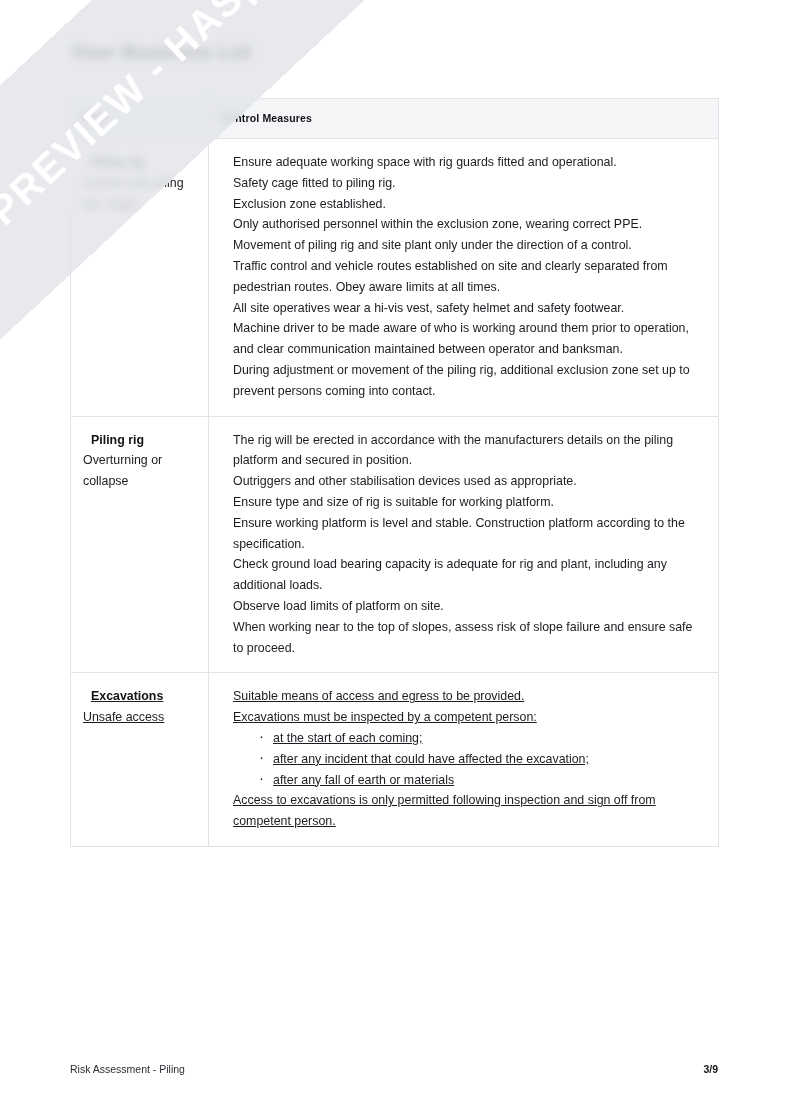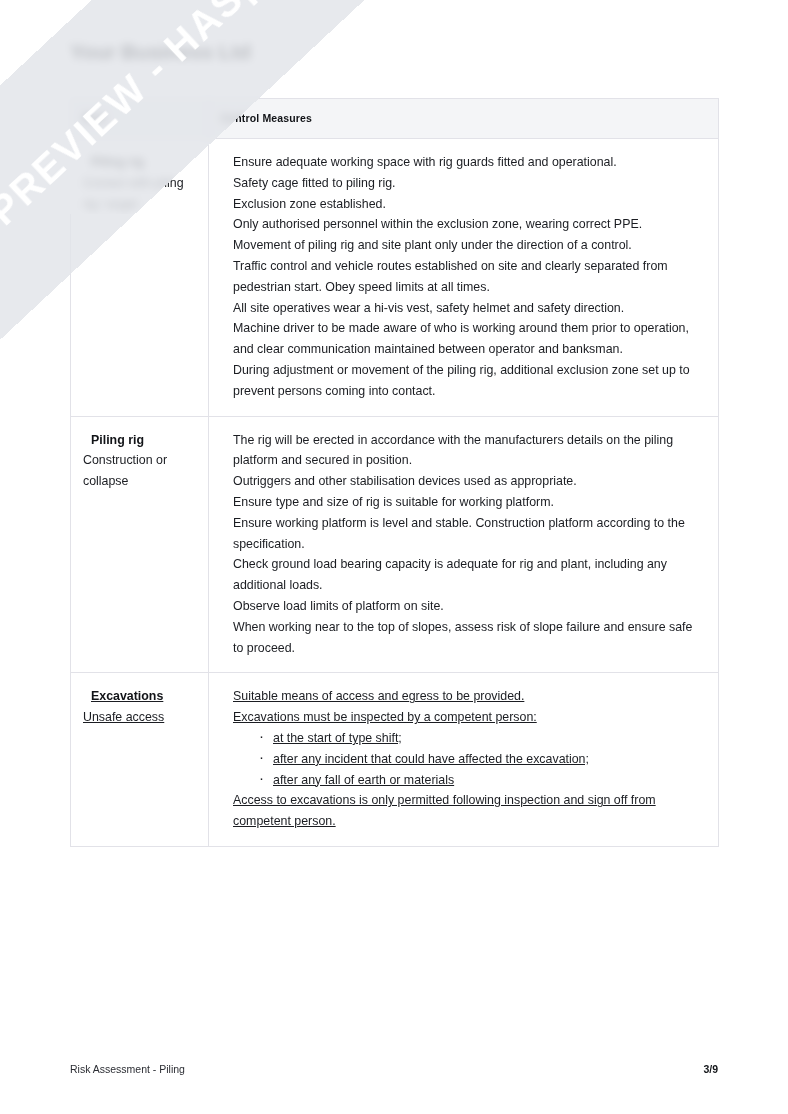--- a/index.html
+++ b/index.html
@@ -183,51 +183,51 @@
           <td>
             <span class="risk-title">Piling rig</span>
             <span class="risk-sub">Contact with piling rig / auger</span>
           </td>
           <td>
             <span class="measure-line">Ensure adequate working space with rig guards fitted and operational.</span>
             <span class="measure-line">Safety cage fitted to piling rig.</span>
             <span class="measure-line">Exclusion zone established.</span>
             <span class="measure-line">Only authorised personnel within the exclusion zone, wearing correct PPE.</span>
             <span class="measure-line">Movement of piling rig and site plant only under the direction of a control.</span>
-            <span class="measure-line">Traffic control and vehicle routes established on site and clearly separated from pedestrian start. Obey speed limits at all times.</span>
-            <span class="measure-line">All site operatives wear a hi-vis vest, safety helmet and safety direction.</span>
+            <span class="measure-line">Traffic control and vehicle routes established on site and clearly separated from pedestrian routes. Obey aware limits at all times.</span>
+            <span class="measure-line">All site operatives wear a hi-vis vest, safety helmet and safety footwear.</span>
             <span class="measure-line">Machine driver to be made aware of who is working around them prior to operation, and clear communication maintained between operator and banksman.</span>
             <span class="measure-line">During adjustment or movement of the piling rig, additional exclusion zone set up to prevent persons coming into contact.</span>
           </td>
         </tr>
         <tr>
           <td>
             <span class="risk-title">Piling rig</span>
-            <span class="risk-sub">Construction or collapse</span>
+            <span class="risk-sub">Overturning or collapse</span>
           </td>
           <td>
             <span class="measure-line">The rig will be erected in accordance with the manufacturers details on the piling platform and secured in position.</span>
             <span class="measure-line">Outriggers and other stabilisation devices used as appropriate.</span>
             <span class="measure-line">Ensure type and size of rig is suitable for working platform.</span>
             <span class="measure-line">Ensure working platform is level and stable. Construction platform according to the specification.</span>
             <span class="measure-line">Check ground load bearing capacity is adequate for rig and plant, including any additional loads.</span>
             <span class="measure-line">Observe load limits of platform on site.</span>
             <span class="measure-line">When working near to the top of slopes, assess risk of slope failure and ensure safe to proceed.</span>
           </td>
         </tr>
         <tr>
           <td>
             <span class="risk-title">Excavations</span>
             <span class="risk-sub">Unsafe access</span>
           </td>
           <td>
             <span class="measure-line">Suitable means of access and egress to be provided.</span>
             <span class="measure-line">Excavations must be inspected by a competent person:</span>
             <ul class="measure-bullets">
-              <li>at the start of type shift;</li>
+              <li>at the start of each coming;</li>
               <li>after any incident that could have affected the excavation;</li>
               <li>after any fall of earth or materials</li>
             </ul>
             <span class="measure-line">Access to excavations is only permitted following inspection and sign off from competent person.</span>
           </td>
         </tr>
       </tbody>
   </table>
 
   <div class="doc-footer">

